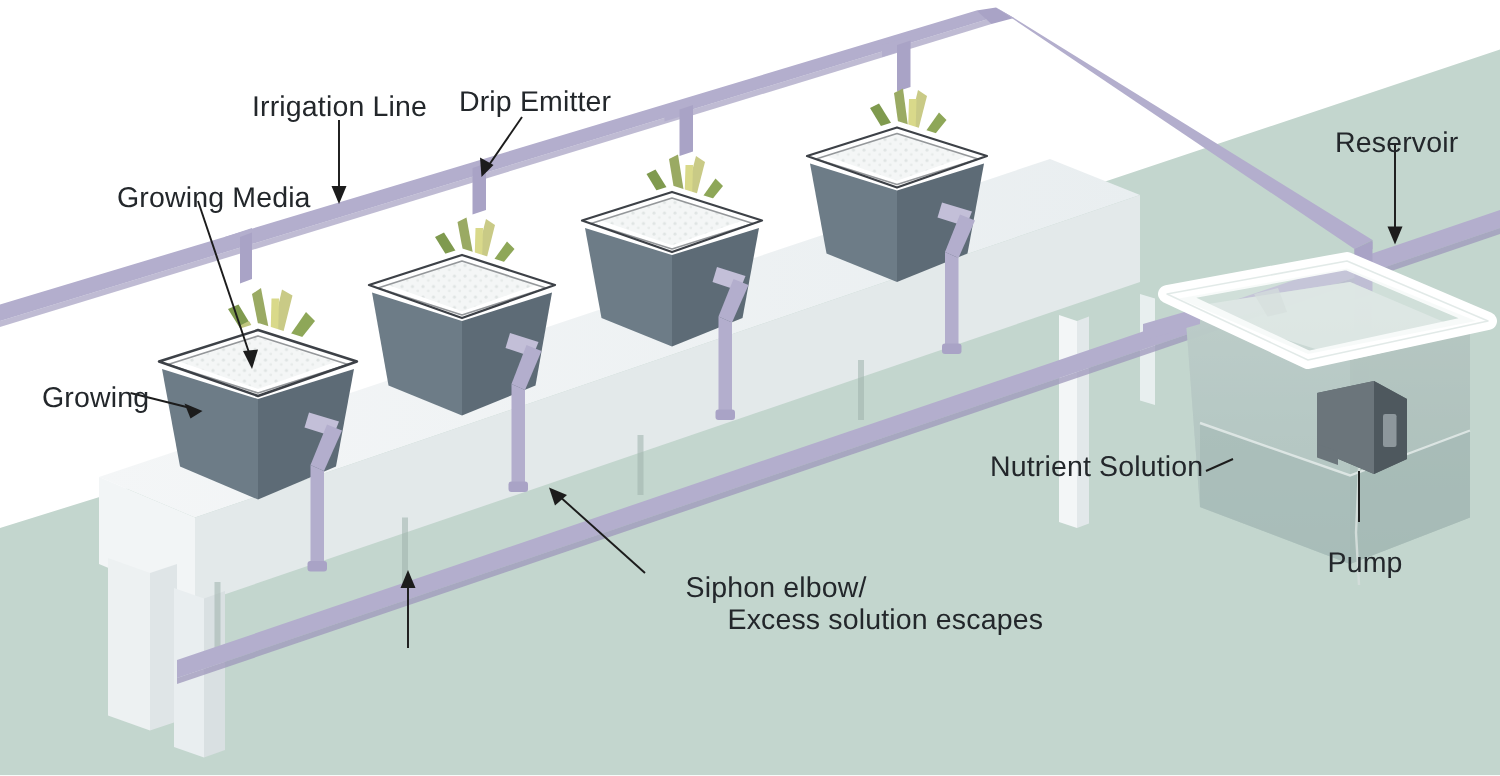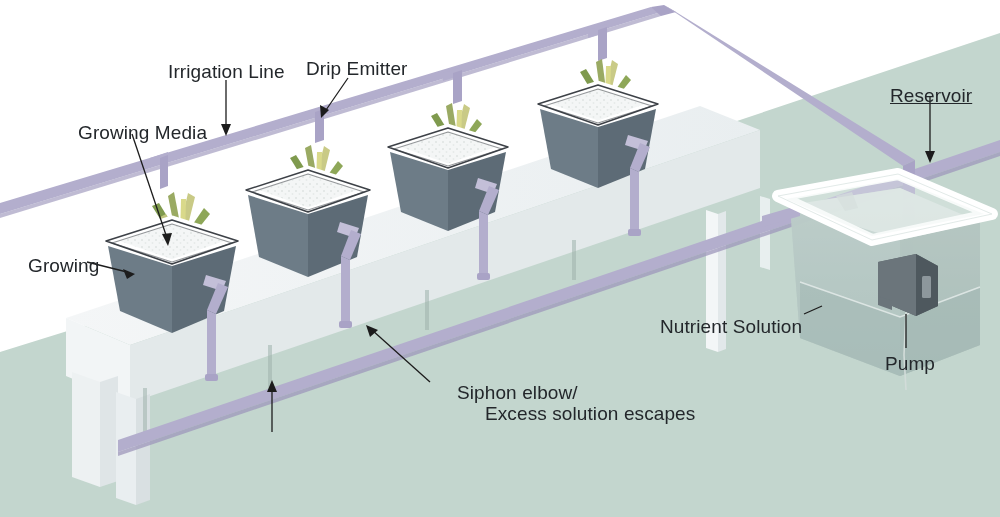--- a/index.html
+++ b/index.html
@@ -273,19 +273,19 @@
     <path d="M930,163 L925,151 L935,151 Z"></path>
     <path d="M272,380 L267,392 L277,392 Z"></path>
     <path d="M366,325 L378,330 L370,337 Z"></path>
   </g>
 </svg>
 
 <div class="lbl" style="left:168px;top:60px;">Irrigation Line</div>
 <div class="lbl" style="left:78px;top:121px;">Growing Media</div>
 <div class="lbl" style="left:306px;top:57px;">Drip Emitter</div>
 <div class="lbl" style="left:28px;top:254px;">Growing</div>
-<div class="lbl" style="left:890px;top:84px;text-decoration:underline;">Reservoir</div>
-<div class="lbl" style="left:660px;top:315px;">Nutrient Solution</div>
-<div class="lbl" style="left:885px;top:352px;">Pump</div>
+<div class="lbl" style="left:890px;top:84px;">Reservoir</div>
+<div class="lbl" style="left:660px;top:300px;">Nutrient Solution</div>
+<div class="lbl" style="left:885px;top:364px;">Pump</div>
 <div class="lbl" style="left:457px;top:381px;">Siphon elbow/</div>
 <div class="lbl" style="left:437px;top:402px;margin-left:48px;">Excess solution escapes</div>
 
 </div>
 
 </body></html>

